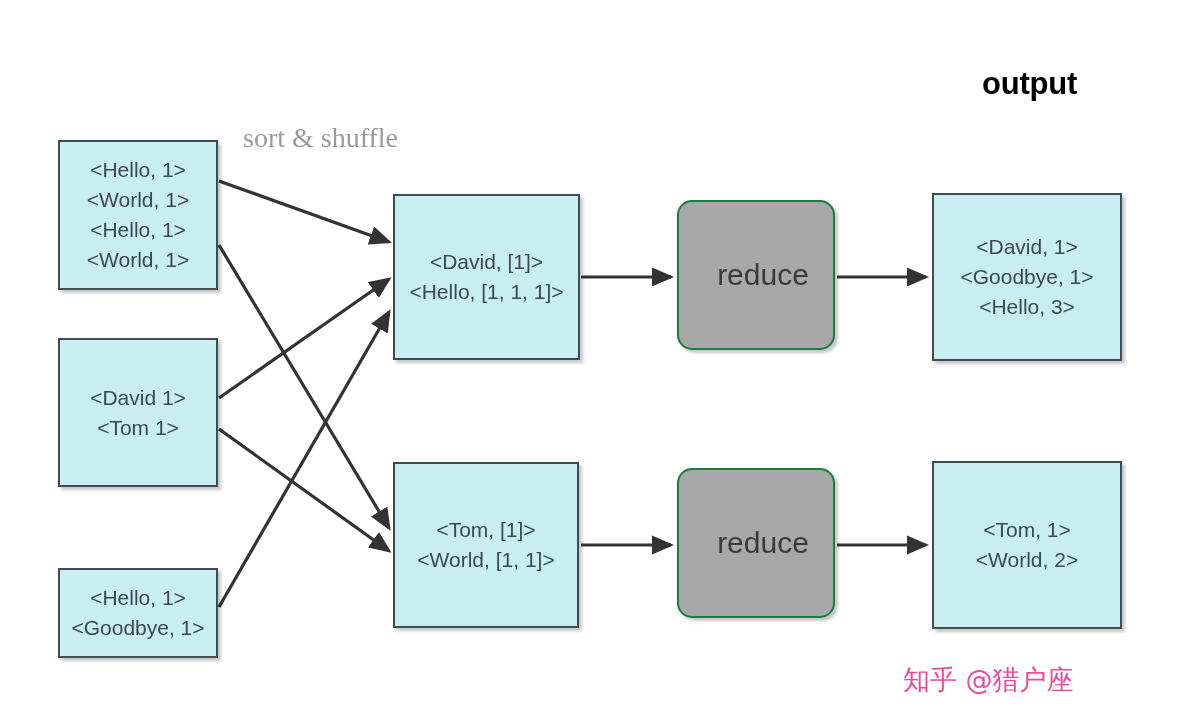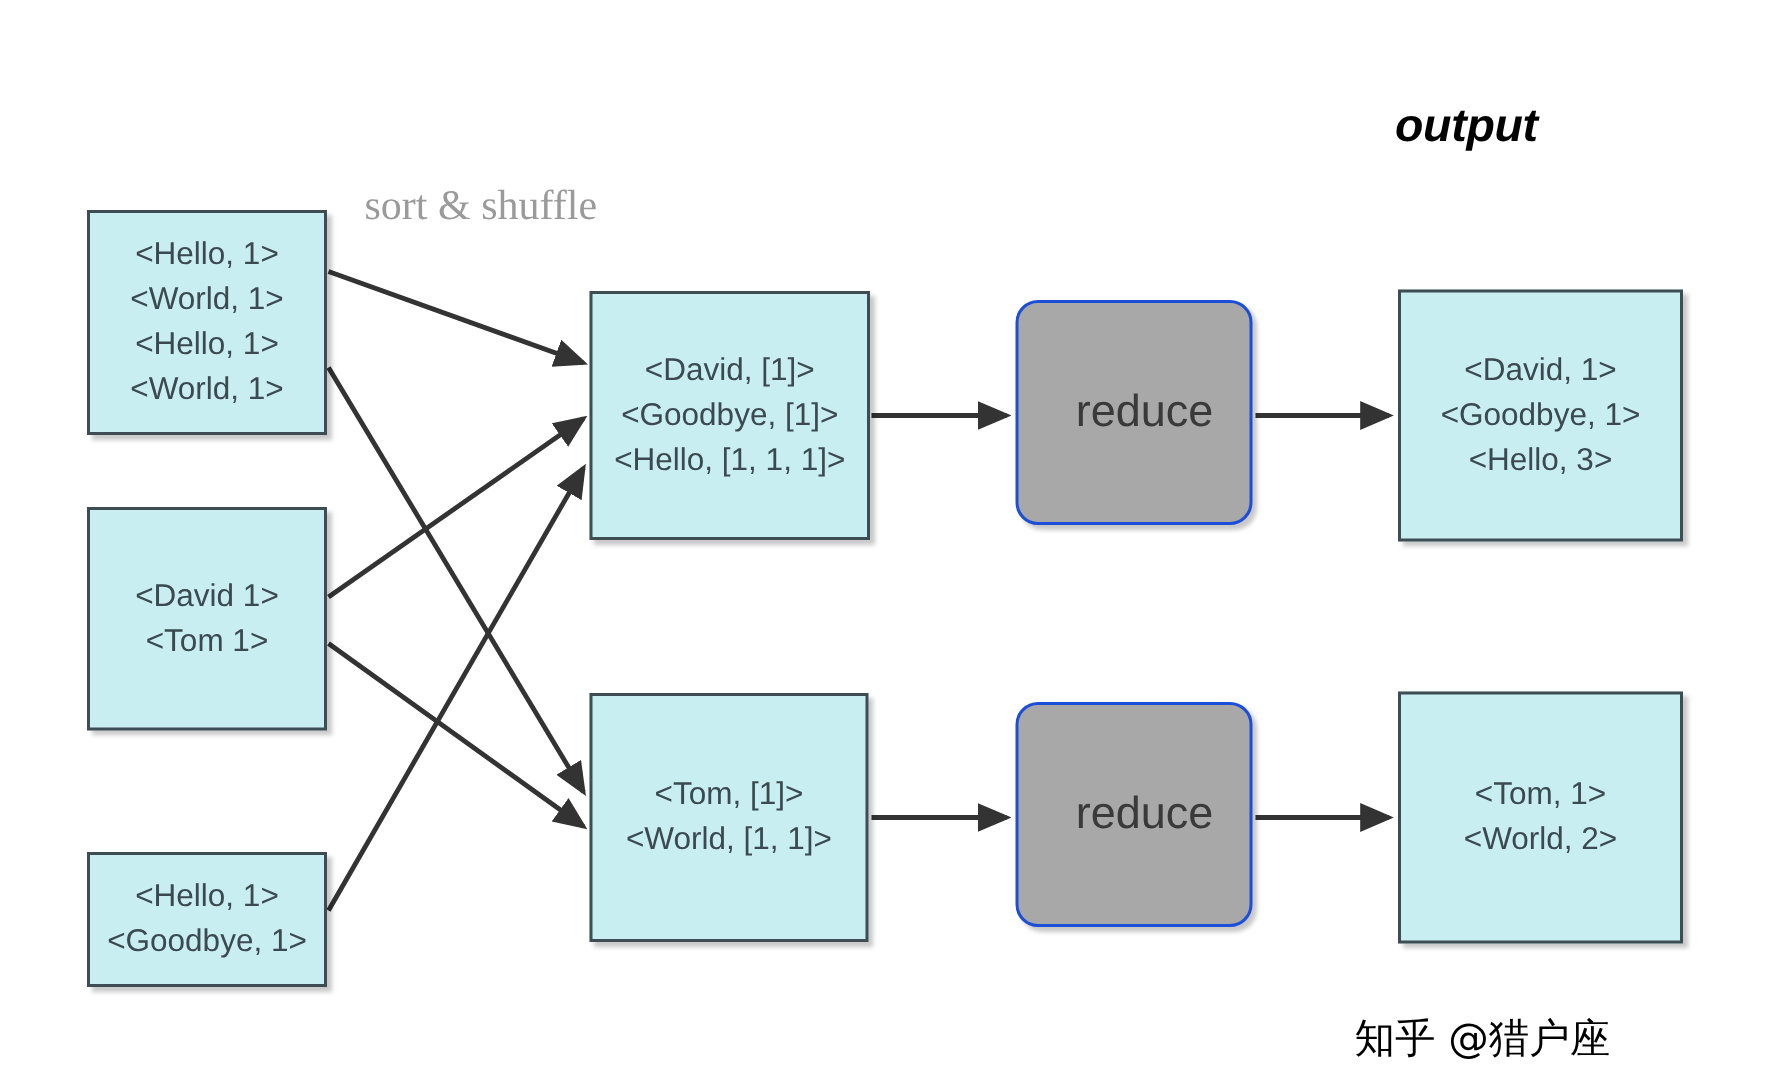--- a/index.html
+++ b/index.html
@@ -28,21 +28,21 @@
   }
   .hdr {
     position: absolute;
     font-size: 31px;
     font-weight: 700;
     color: #000000;
     letter-spacing: -0.2px;
     white-space: nowrap;
   }
   #hdr-context { left: 82px;  top: 66px; }
-  #hdr-output  { left: 930px; top: 66px; font-style: italic; }
+  #hdr-output  { left: 982px; top: 66px; }
 
   .sublabel {
     position: absolute;
     font-size: 28px;
     color: #9a9a9a;
     white-space: nowrap;
     font-family: Liberation Serif, serif;
   }
   #lbl-sort { left: 243px; top: 122px; }
 
@@ -54,21 +54,21 @@
     align-items: center;
     justify-content: center;
     box-shadow: 3px 3px 3px rgba(0,0,0,0.22);
   }
   .node.data {
     background: #c9eef2;
     border: 2px solid #3d4d52;
   }
   .node.proc {
     background: #a8a8a8;
-    border: 2px solid #1d4ed8;
+    border: 2px solid #15803d;
     border-radius: 15px;
     padding-left: 14px;
   }
   .node .line {
     font-size: 21px;
     color: #3a4a50;
     line-height: 1.42;
     white-space: nowrap;
     text-align: center;
   }
@@ -92,24 +92,23 @@
 
   
   #out-1 { left: 932px; top: 193px; width: 190px; height: 168px; }
   #out-2 { left: 932px; top: 461px; width: 190px; height: 168px; }
 
   #watermark {
     position: absolute;
     left: 903px;
     top: 662px;
     font-size: 27px;
-    color: #000000;
+    color: #ec4899;
     white-space: nowrap;
     font-family: "DejaVu Sans", sans-serif;
-    margin-top: 12px;
   }
 </style>
 </head>
 <body>
 
 <div id="canvas">
 
   <svg id="edges" viewBox="0 0 1181 721" xmlns="http://www.w3.org/2000/svg">
     <defs>
       <marker id="arrowhead" markerWidth="7" markerHeight="7" refX="6" refY="3" orient="auto" markerUnits="strokeWidth">
@@ -143,21 +142,20 @@
       <div class="line">&lt;David 1&gt;</div>
       <div class="line">&lt;Tom 1&gt;</div>
     </div>
   <div class="node data" id="ctx-3">
       <div class="line">&lt;Hello, 1&gt;</div>
       <div class="line">&lt;Goodbye, 1&gt;</div>
     </div>
 
   <div class="node data" id="grp-1">
       <div class="line">&lt;David, [1]&gt;</div>
-      <div class="line">&lt;Goodbye, [1]&gt;</div>
       <div class="line">&lt;Hello, [1, 1, 1]&gt;</div>
     </div>
   <div class="node data" id="grp-2">
       <div class="line">&lt;Tom, [1]&gt;</div>
       <div class="line">&lt;World, [1, 1]&gt;</div>
     </div>
 
   <div class="node proc" id="red-1">
       <div class="line">reduce</div>
     </div>

